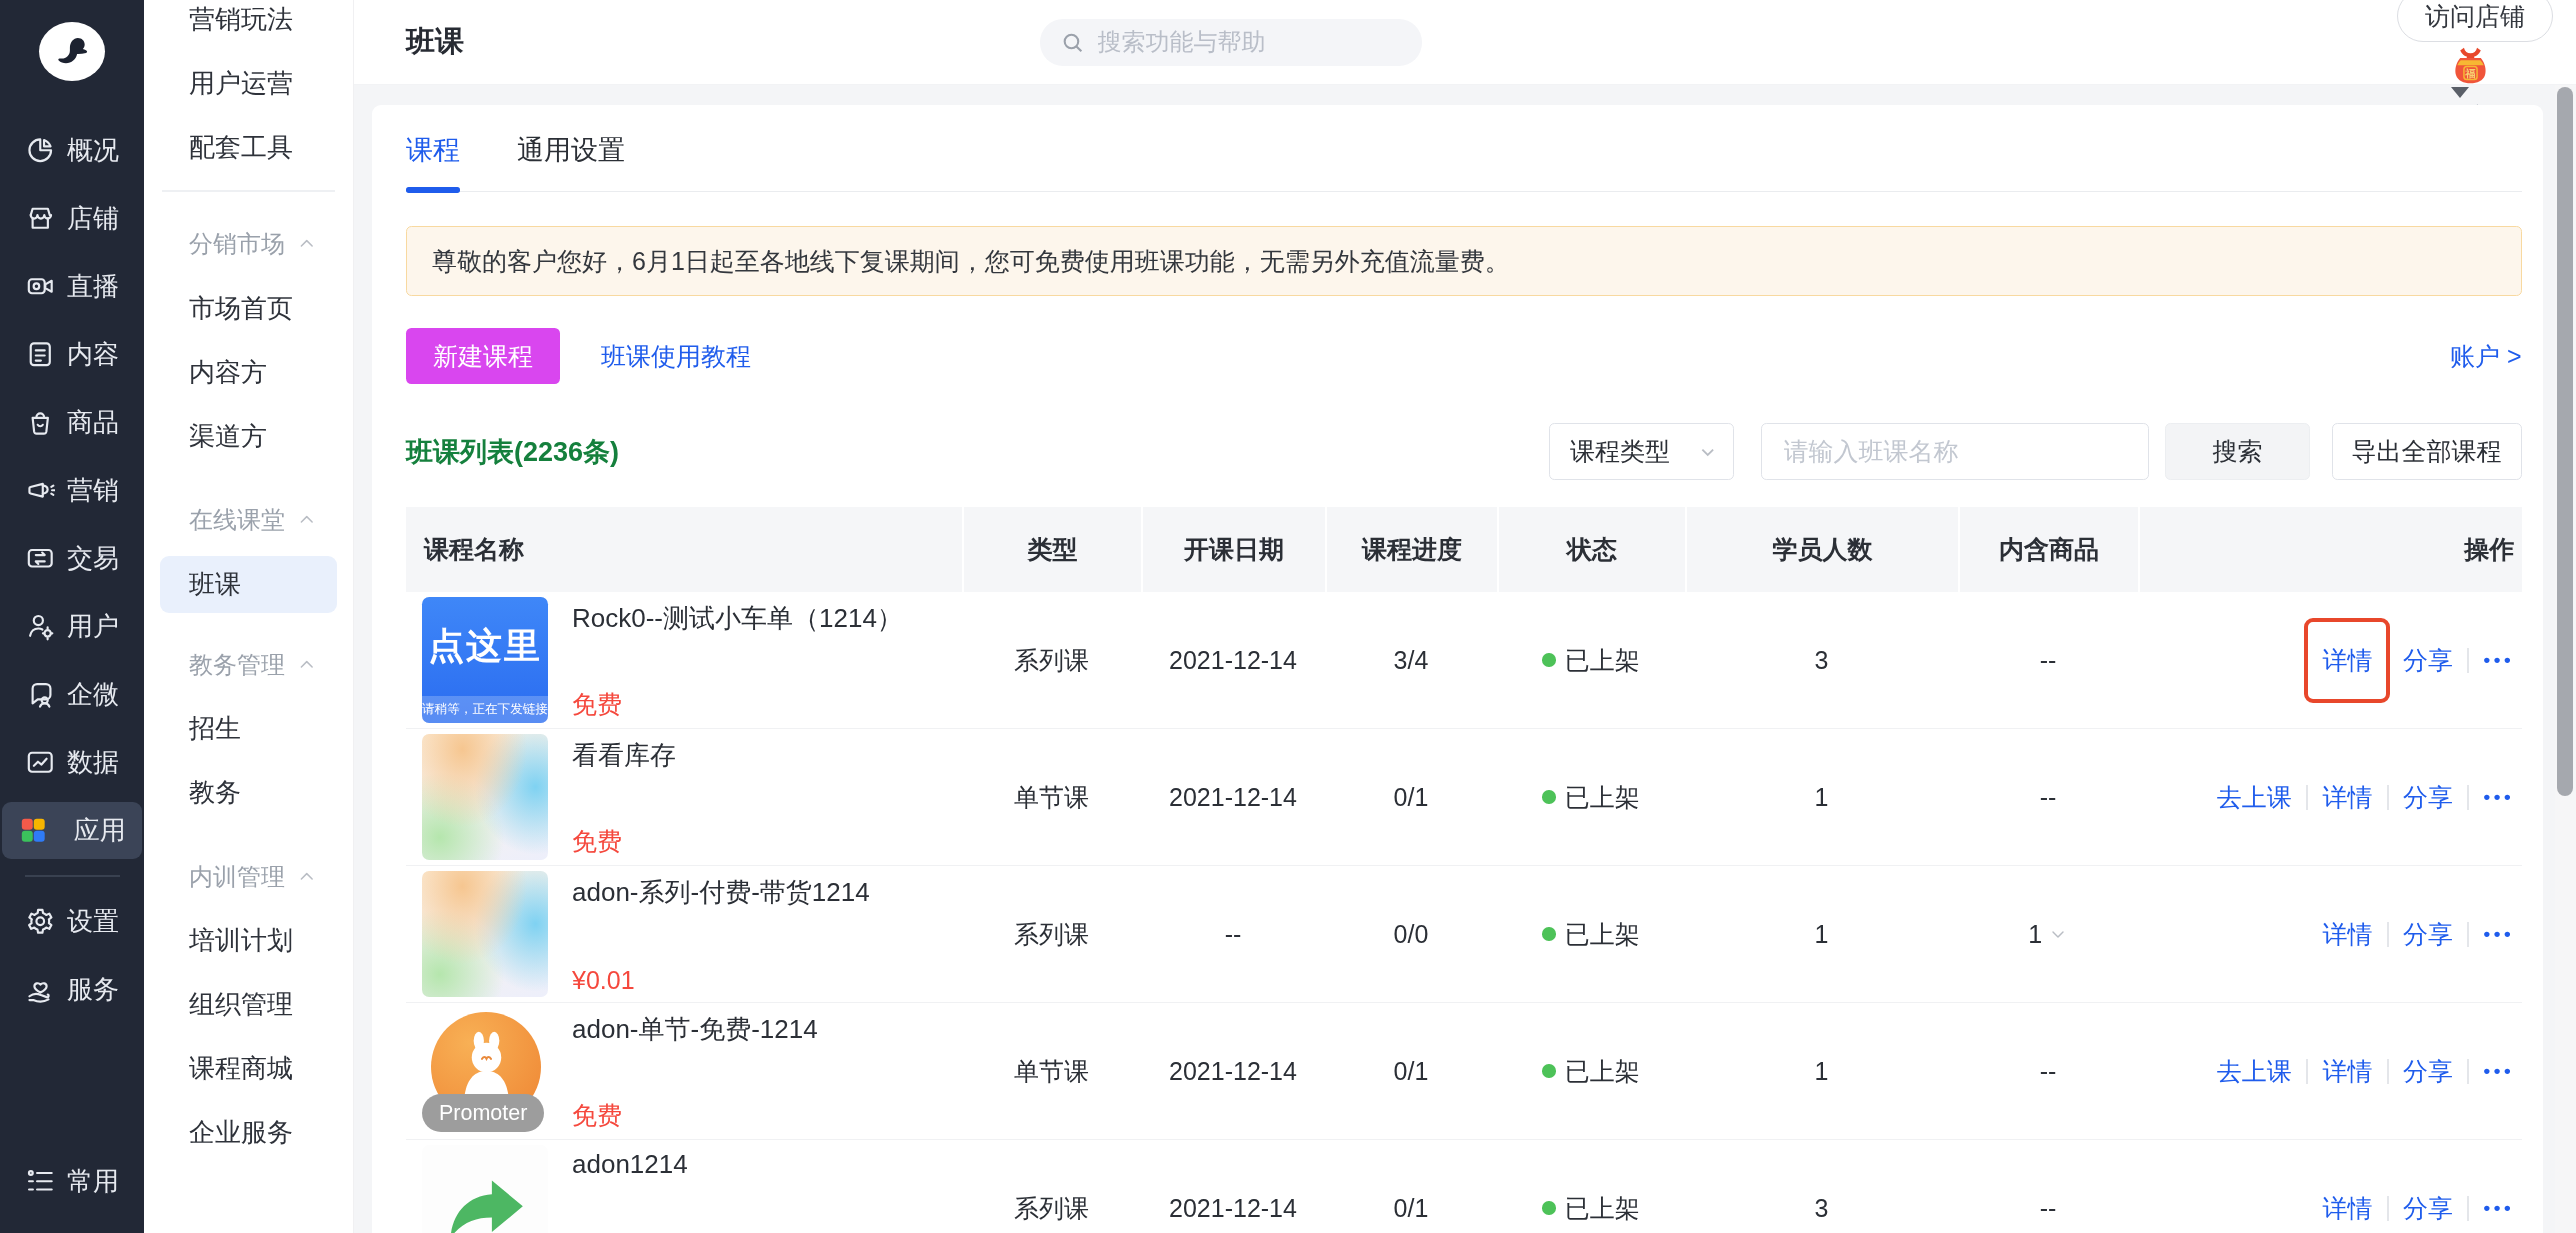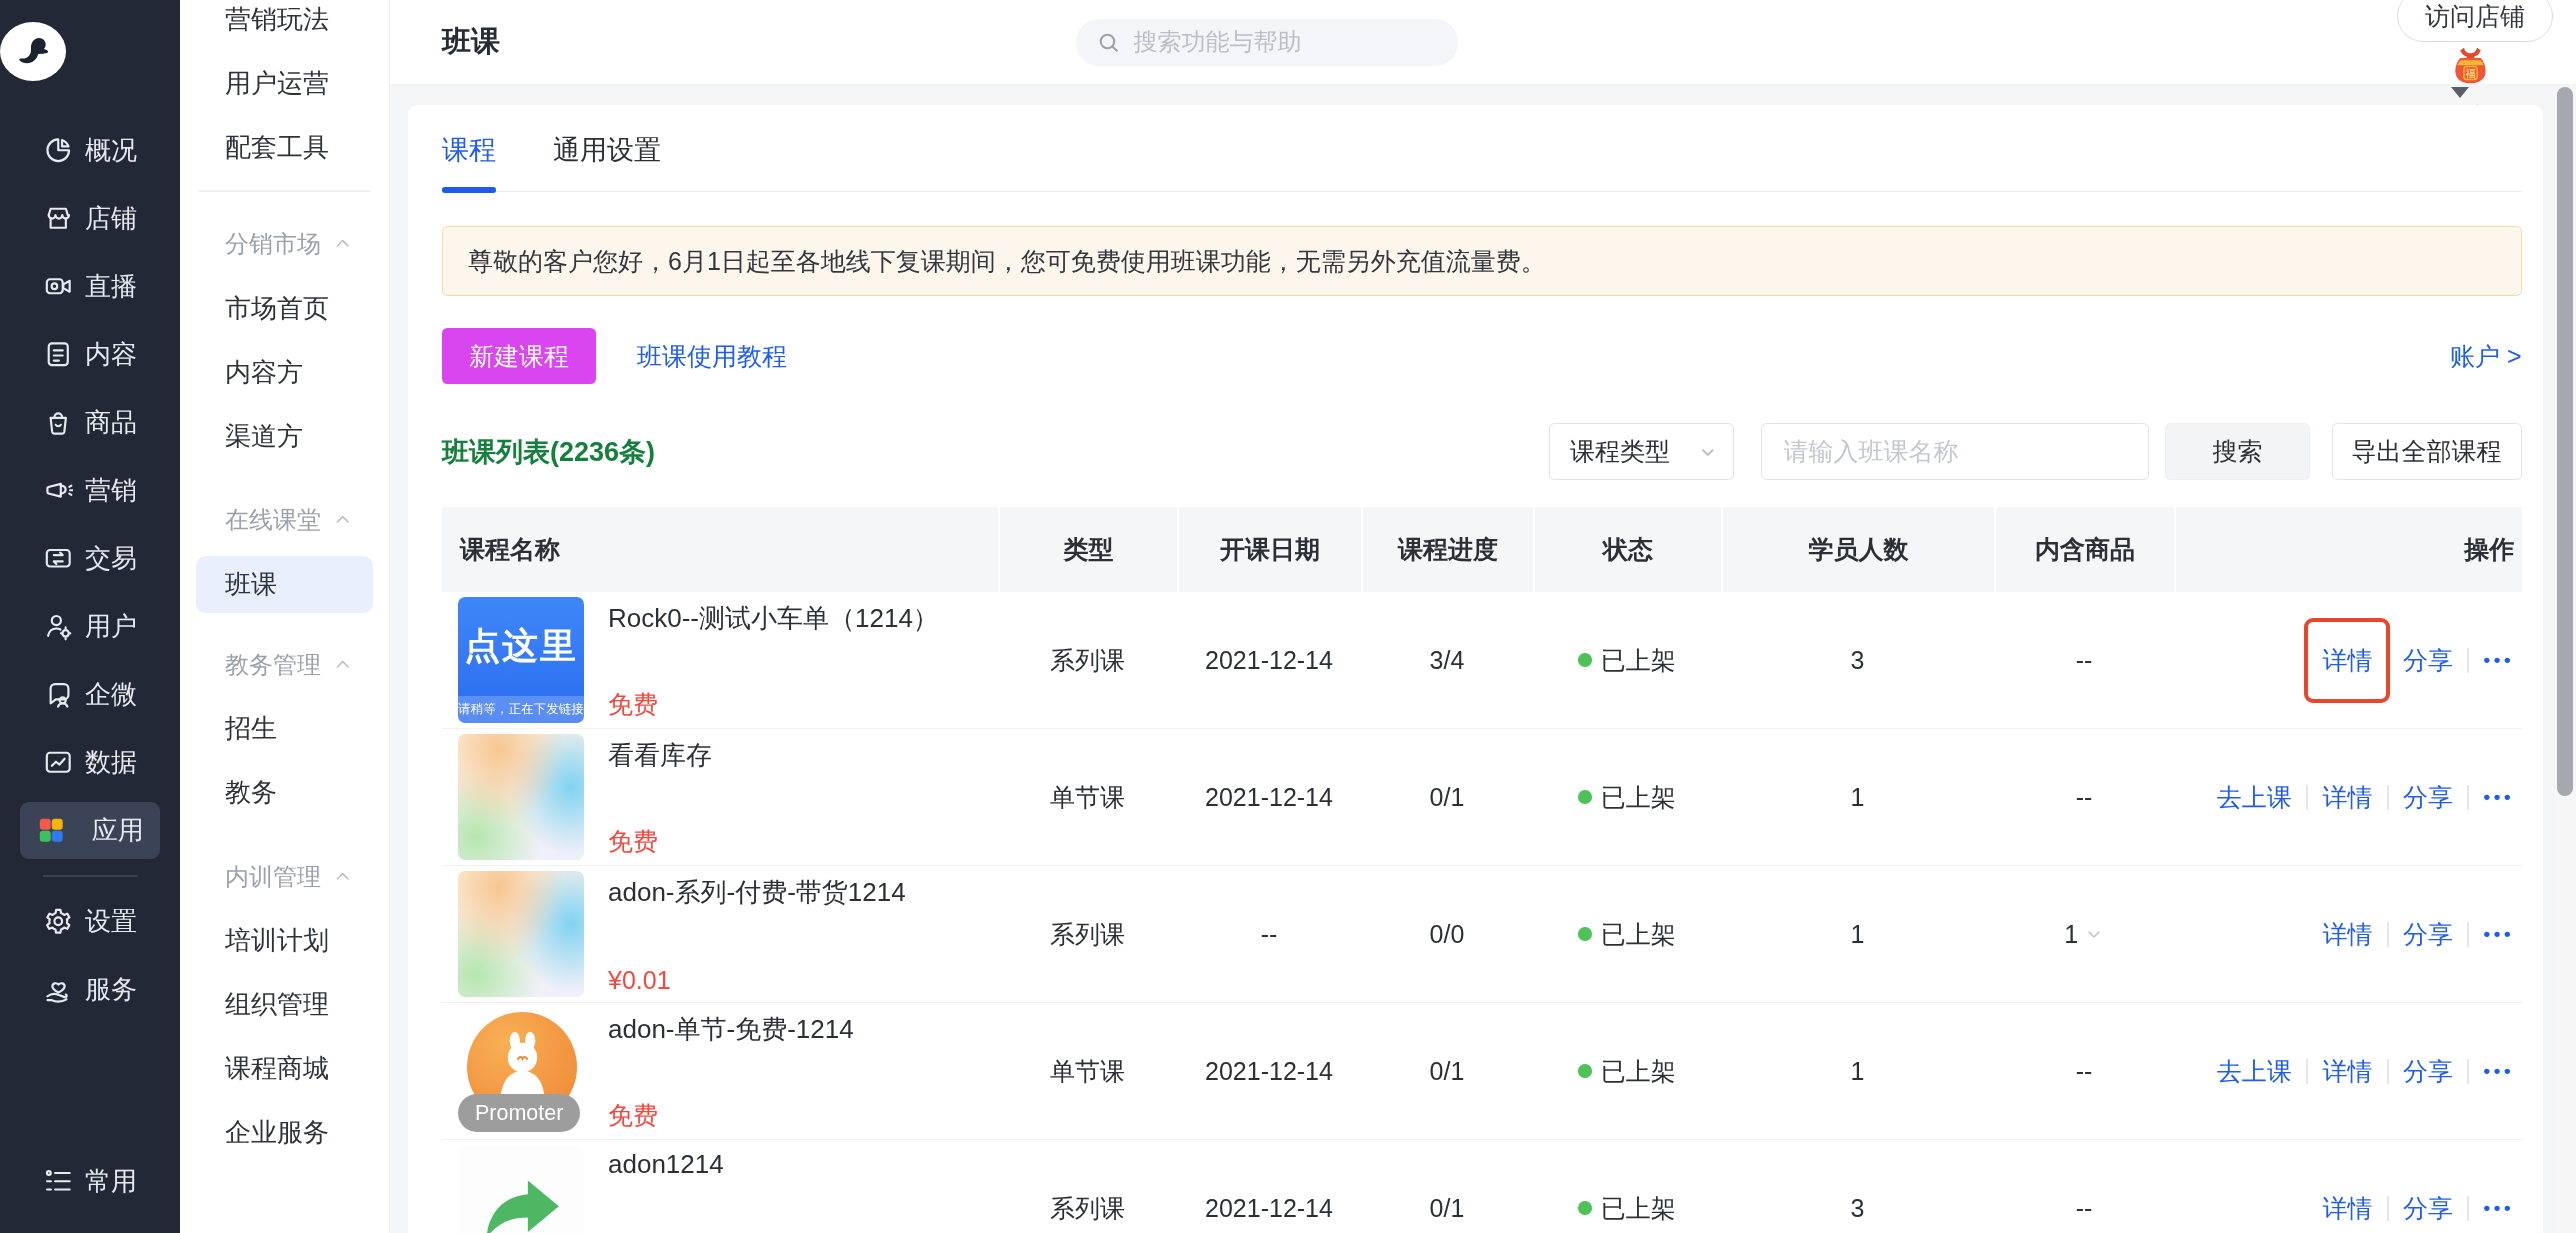--- a/index.html
+++ b/index.html
@@ -2,21 +2,21 @@
 <html style="font-size:14.4px"><head>
 <meta charset="utf-8">
 <style>
   * { margin:0; padding:0; box-sizing:border-box; }
   html,body { background:#fff; }
   body { width:2576px; height:1233px; overflow:hidden;
          font-family:"Liberation Sans","DejaVu Sans",sans-serif; color:#2b2f36; }
   .page { position:relative; display:flex; width:2576px; height:1233px; background:#f4f5f7; }
 
   
-  .sidebar-dark { width:180px; flex:none; background:#222836; display:flex; flex-direction:column; align-items:flex-start; }
+  .sidebar-dark { width:144px; flex:none; background:#222836; display:flex; flex-direction:column; align-items:center; }
   .logo { width:66px; height:59px; background:#fff; border-radius:50%; margin-top:21.5px;
           display:flex; align-items:center; justify-content:center; }
   .logo svg { width:47px; height:43px; }
   .nav-dark { margin-top:36px; width:100%; display:flex; flex-direction:column; align-items:center; flex:1; }
   .nav-dark-item { height:68px; width:140px; display:flex; align-items:center; justify-content:center;
                    gap:11.7px; color:#e7eaf0; font-size:26px; border-radius:9px; cursor:pointer; }
   .nav-dark-item.active { background:#3b4457; height:57px; margin:5.4px 0;gap:25px; }
   .nav-dark-item .nav-icon { width:30.5px; height:30.5px; display:flex; }
   .nav-dark-item .nav-icon svg { width:30.5px; height:30.5px; }
   .nav-divider { width:95px; height:1.8px; background:#394150; margin:10.8px 0; flex:none; }

